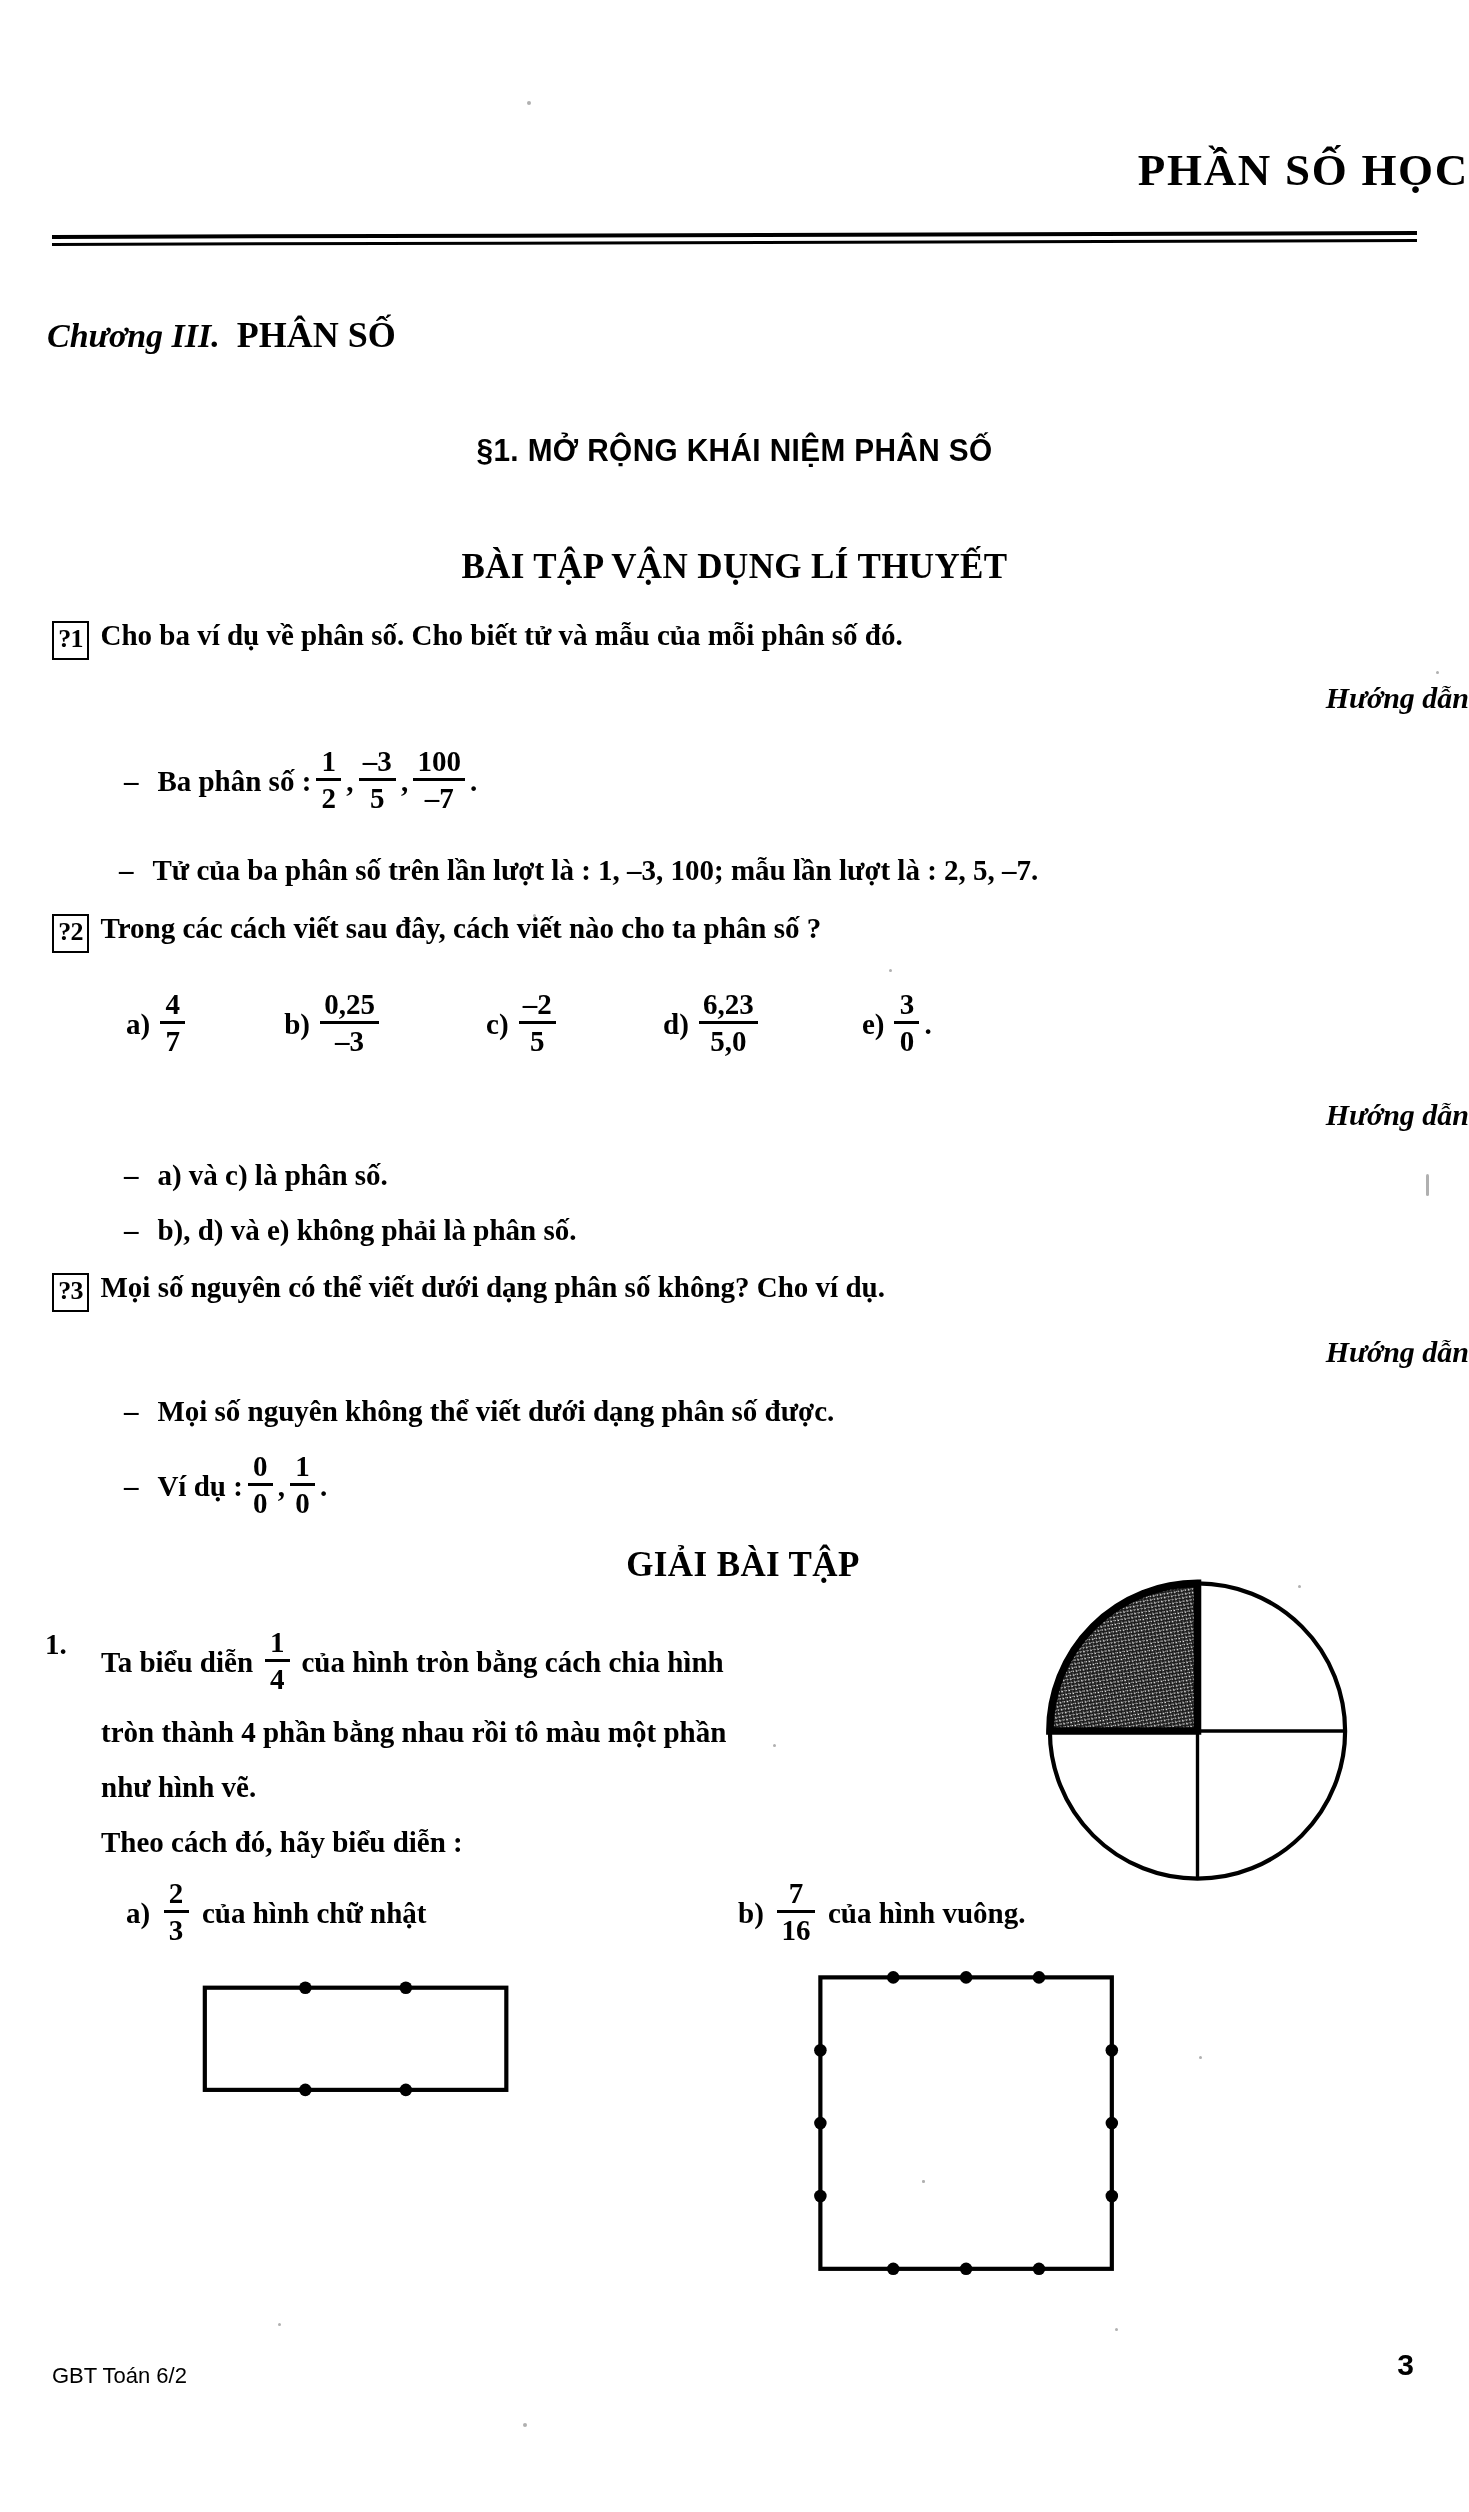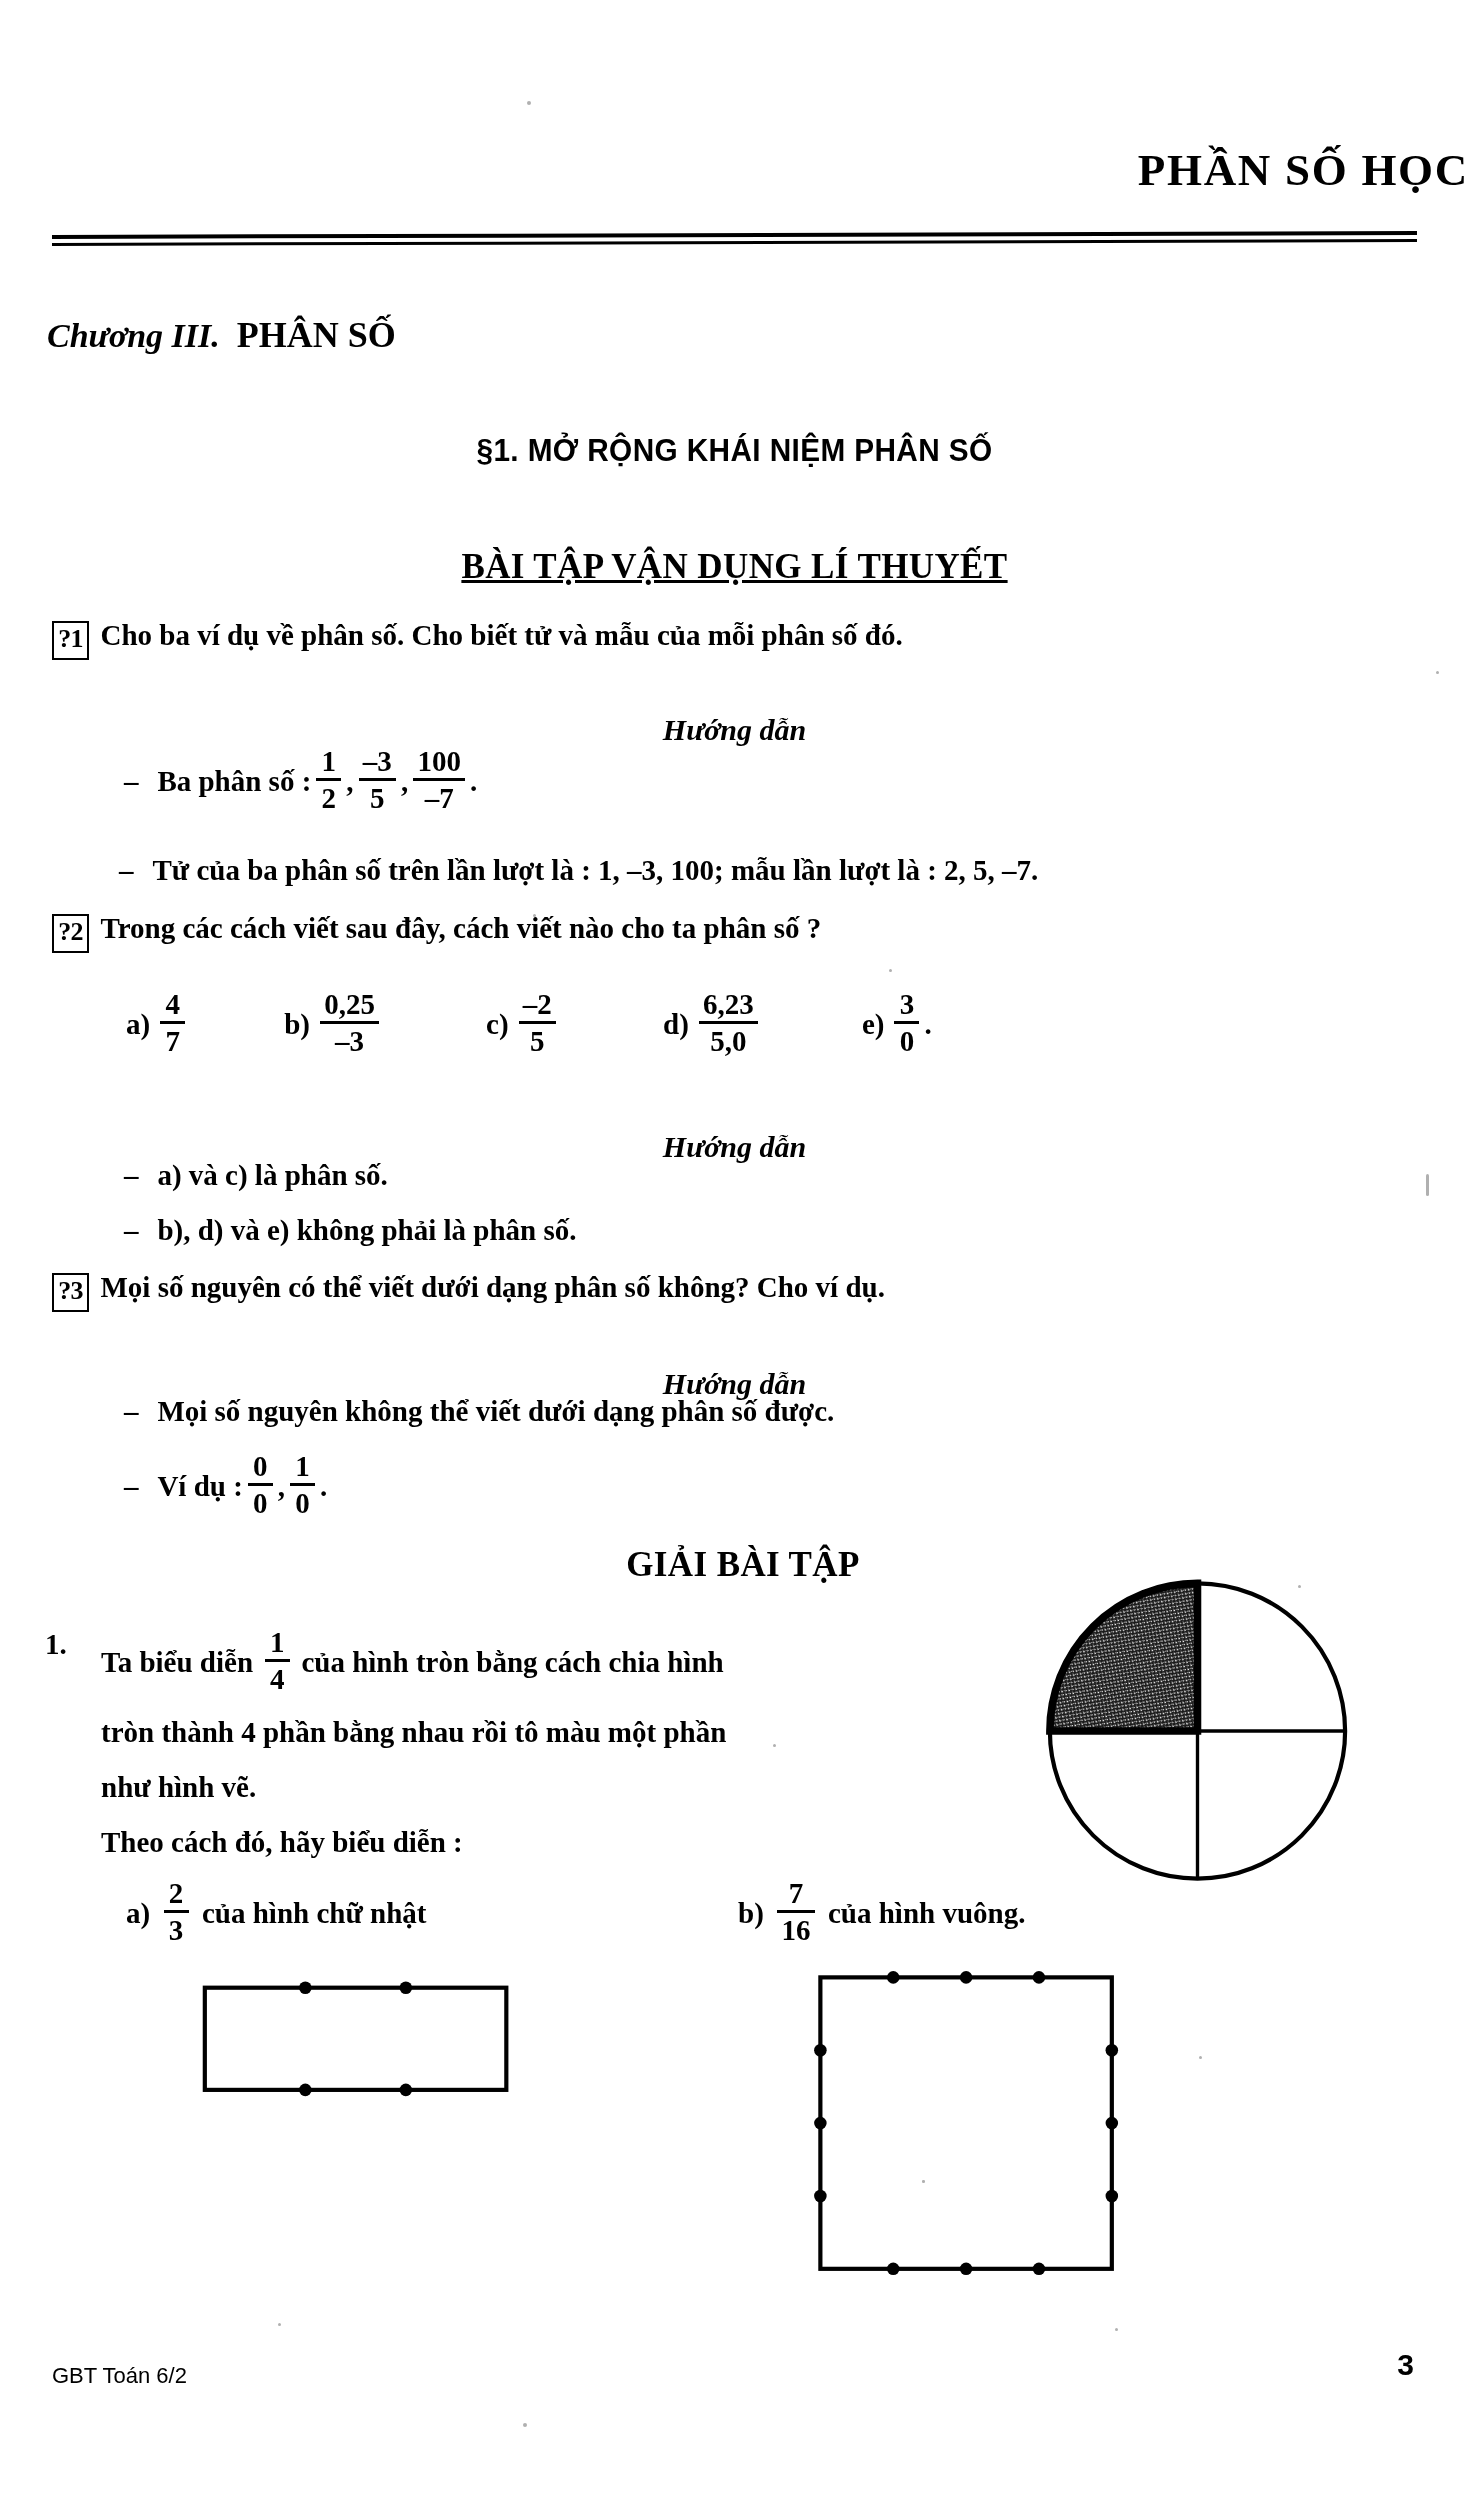--- a/index.html
+++ b/index.html
@@ -92,26 +92,25 @@
     left: 0; right: 0;
     text-align: center;
     font-family: "Liberation Serif", "DejaVu Serif", serif;
     font-weight: bold;
     font-size: 35px;
     letter-spacing: 0.4px;
   }
   .huongdan {
     position: absolute;
     left: 0; right: 0;
-    text-align: center;
+    text-align: right;
     font-family: "Liberation Serif", "DejaVu Serif", serif;
     font-weight: bold;
     font-style: italic;
     font-size: 30px;
-    margin-top: 32px;
   }
 
   
   .qrow {
     position: absolute;
     display: flex;
     align-items: flex-start;
     font-size: 29px;
     line-height: 1.15;
   }
@@ -246,21 +245,21 @@
     <div class="r1"></div>
     <div class="r2"></div>
   </div>
 
   <div class="chapter">
     <span class="ch-label">Chương III.</span><span class="ch-name">PHÂN SỐ</span>
   </div>
 
   <div class="section-heading">§1. MỞ RỘNG KHÁI NIỆM PHÂN SỐ</div>
 
-  <div class="block-heading" style="top:547px;text-decoration:underline;">BÀI TẬP VẬN DỤNG LÍ THUYẾT</div>
+  <div class="block-heading" style="top:547px;">BÀI TẬP VẬN DỤNG LÍ THUYẾT</div>
 
   <div class="qrow" style="left:52px; top:619px;">
     <span class="qbox">?1</span>
     <span class="qtext">Cho ba ví dụ về phân số. Cho biết tử và mẫu của mỗi phân số đó.</span>
   </div>
 
   <div class="huongdan" style="top:681px;">Hướng dẫn</div>
 
   <div class="dashline" style="left:124px; top:746px;">
     <span class="dash">–</span>

